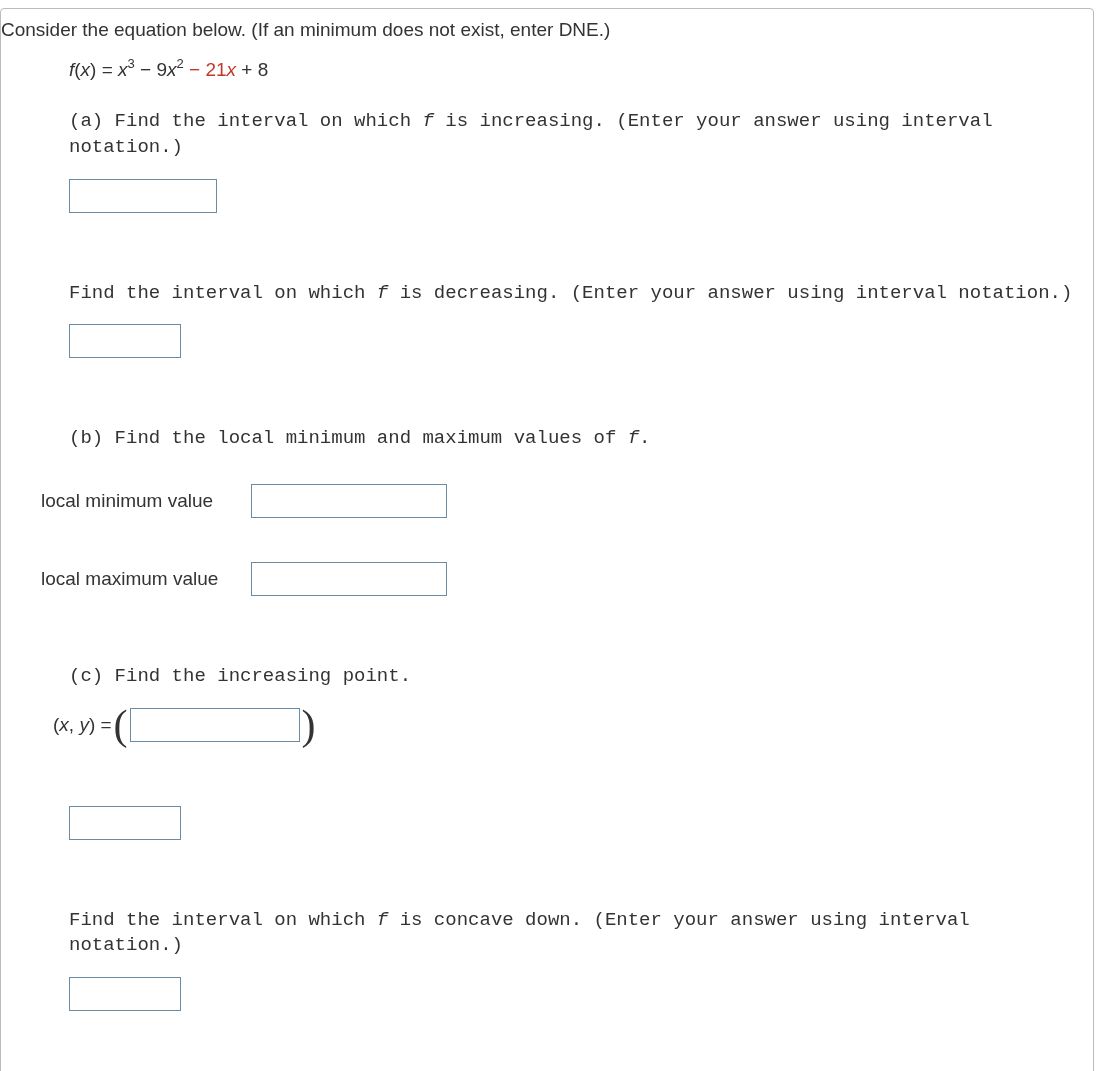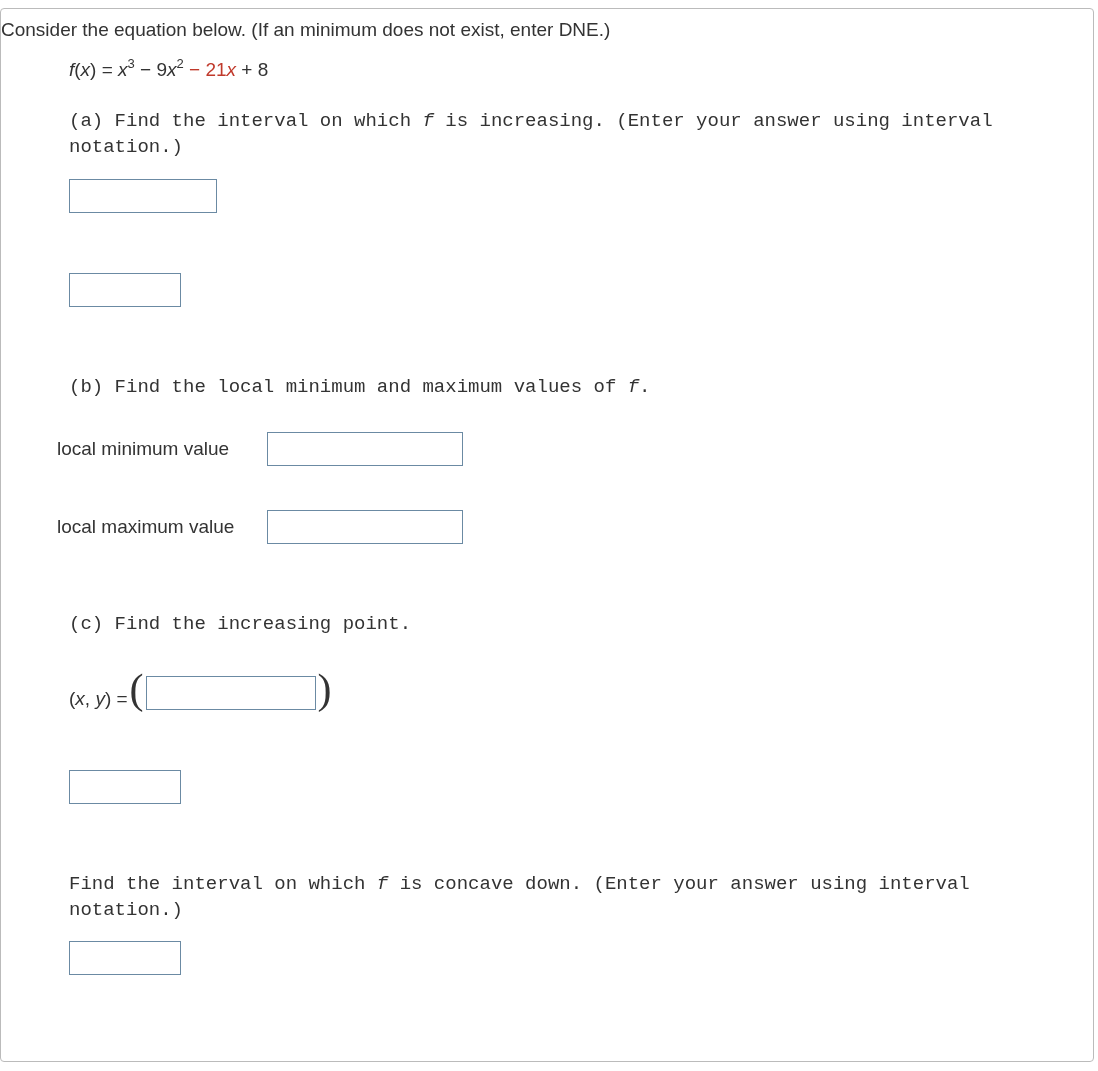--- a/index.html
+++ b/index.html
@@ -40,30 +40,30 @@
       width: 148px;
       font-size: 18px;
       padding: 2px 4px;
     }
     .text-input-wide { width: 170px; }
     .text-input-med { width: 196px; }
     .spacer-lg { height: 56px; }
     .label-row {
       display: flex;
       align-items: center;
-      padding-left: 56px;
+      padding-left: 40px;
       gap: 10px;
       margin-top: 18px;
     }
     .label-row .lbl { min-width: 200px; }
     .coord-row {
       display: flex;
-      align-items: flex-end;
-      padding-left: 68px;
-      margin-top: 16px;
+      align-items: center;
+      padding-left: 52px;
+      margin-top: 0;
     }
     .paren {
       font-family: "Times New Roman", serif;
       font-size: 42px;
       line-height: 1;
       font-weight: 300;
       padding: 0 2px;
     }
     .red { color: #c0392b; }
     sup { font-size: 13px; position: relative; top: -1px; }
@@ -84,20 +84,23 @@
 
   <div class="part" data-name="part-a-prompt">
     <span data-name="part-a-text">(a) Find the interval on which <span class="ital">f</span> is increasing. (Enter your answer using interval notation.)</span>
   </div>
   <div class="input-row" data-name="part-a-input-row">
     <input type="text" class="text-input" data-name="increasing-interval-input" style="">
   </div>
 
   <div class="spacer-lg"></div>
 
+  <div class="part" data-name="part-a2-prompt">
+    <span data-name="part-a2-text">Find the interval on which <span class="ital">f</span> is decreasing. (Enter your answer using interval notation.)</span>
+  </div>
   <div class="input-row" data-name="part-a2-input-row">
     <input type="text" class="text-input text-input-wide" style="height: 34px; width: 112px;" data-name="decreasing-interval-input">
   </div>
   <style>.part + .input-row input[data-name="decreasing-interval-input"]{width:112px;}</style>
 
   <div class="spacer-lg"></div>
 
   <div class="part" data-name="part-b-prompt">
     <span data-name="part-b-text">(b) Find the local minimum and maximum values of <span class="ital">f</span>.</span>
   </div>

